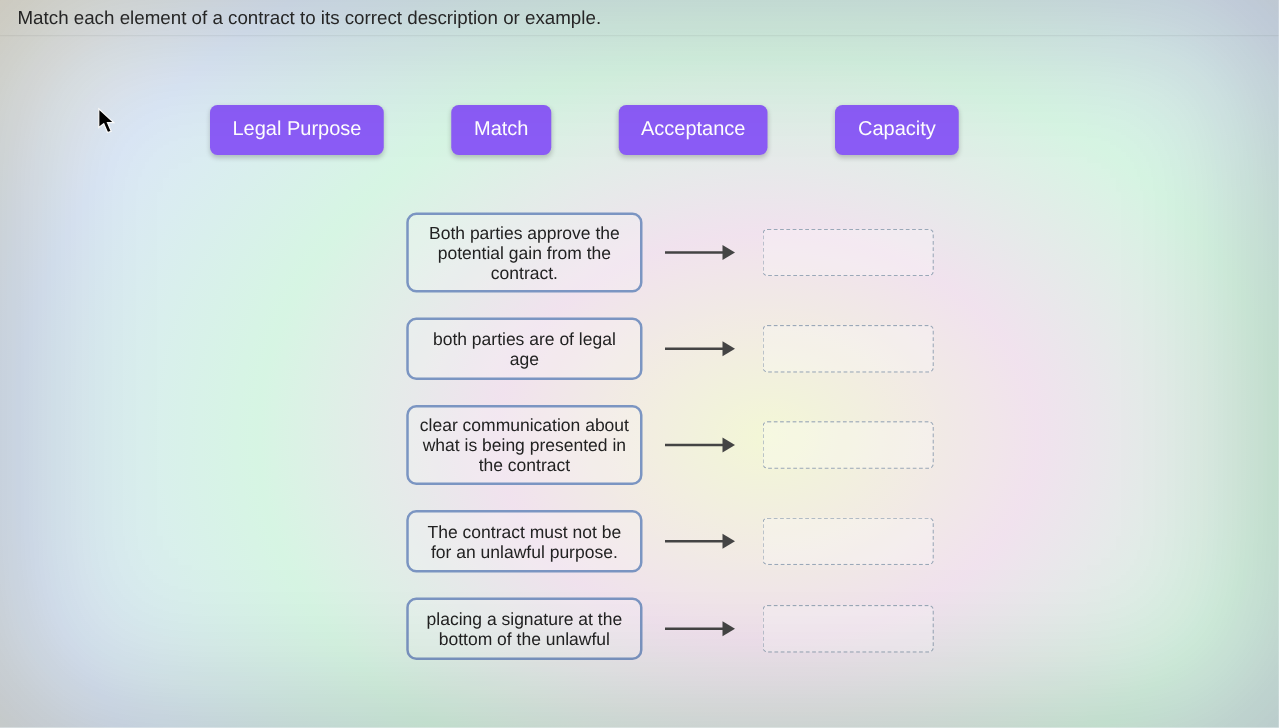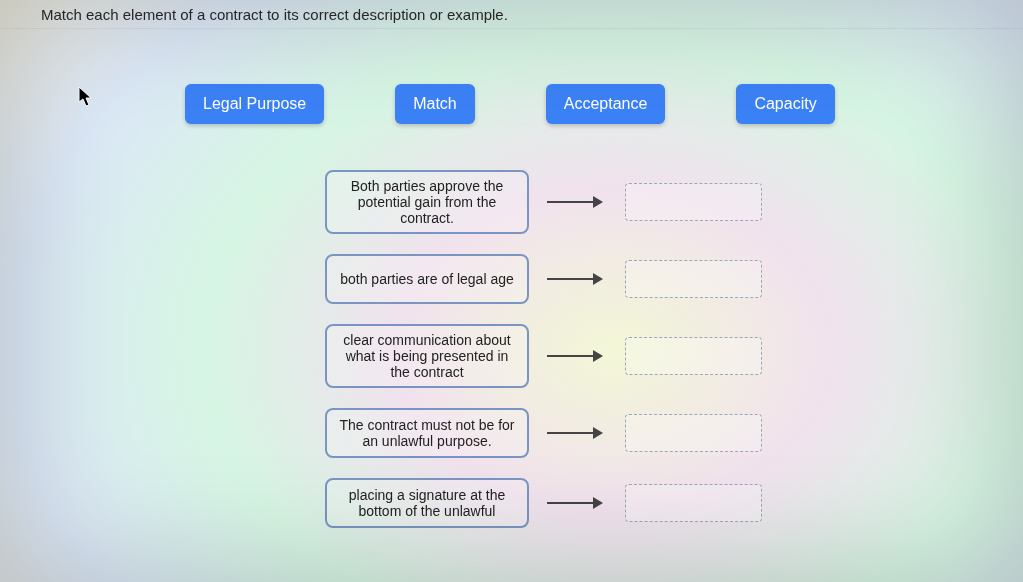--- a/index.html
+++ b/index.html
@@ -11,43 +11,42 @@
         rgba(180,255,200,.35) 34%,
         rgba(200,220,255,.40) 50%,
         rgba(255,230,180,.35) 66%,
         rgba(230,200,255,.35) 82%,
         rgba(255,255,255,.6) 100%),
       #e9f0f2;
     position:relative;
   }
   .prompt{
     position:absolute;left:14px;top:6px;
-    font-size:15px;color:#2a2a2a;margin-left:27px;
+    font-size:15px;color:#2a2a2a;
   }
   .tiles{
     position:absolute;left:168px;top:84px;
     display:flex;gap:54px;
   }
   .tile{
-    background:#3b82f6;color:#fff;
+    background:#8b5cf6;color:#fff;
     border-radius:6px;
     padding:11px 18px;
     font-size:16px;
     box-shadow:0 2px 4px rgba(0,0,0,.2);
     cursor:grab;
     user-select:none;
-    margin-left:17px;
   }
   .rows{
     position:absolute;left:325px;top:170px;
     display:flex;flex-direction:column;gap:20px;
   }
   .row{display:flex;align-items:center;gap:18px;}
   .desc{
-    width:204px;min-height:50px;
+    width:189px;min-height:50px;
     border:2px solid #7b95c2;border-radius:8px;
     background:rgba(255,255,255,.18);
     display:flex;align-items:center;justify-content:center;
     text-align:center;font-size:14px;color:#222;
     padding:6px 8px;box-sizing:border-box;
   }
   .arrow{width:60px;height:20px;position:relative;}
   .arrow::before{
     content:"";position:absolute;left:0;top:9px;width:48px;height:2px;background:#444;
   }

